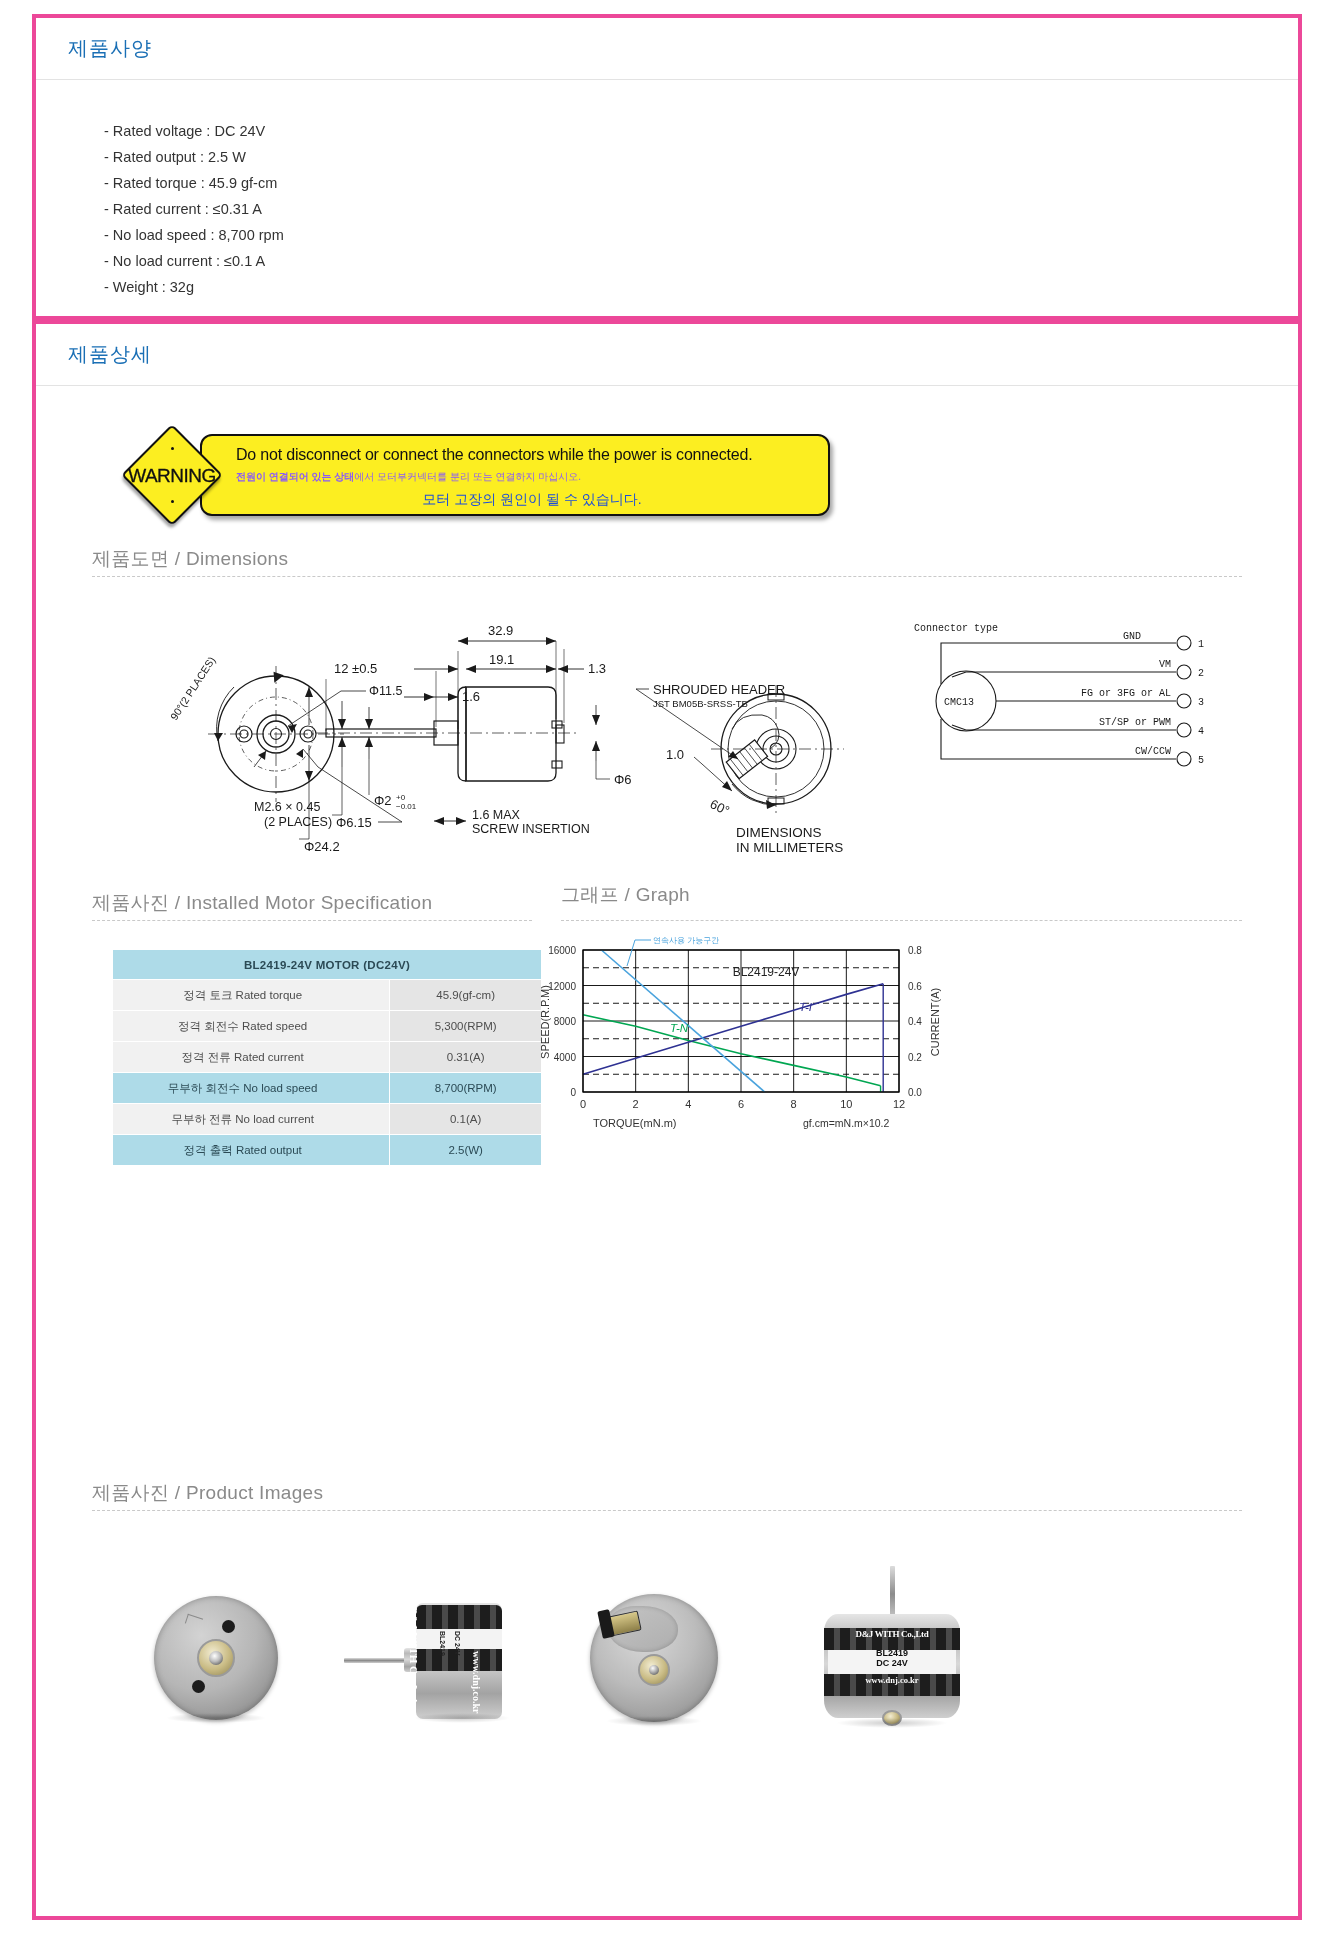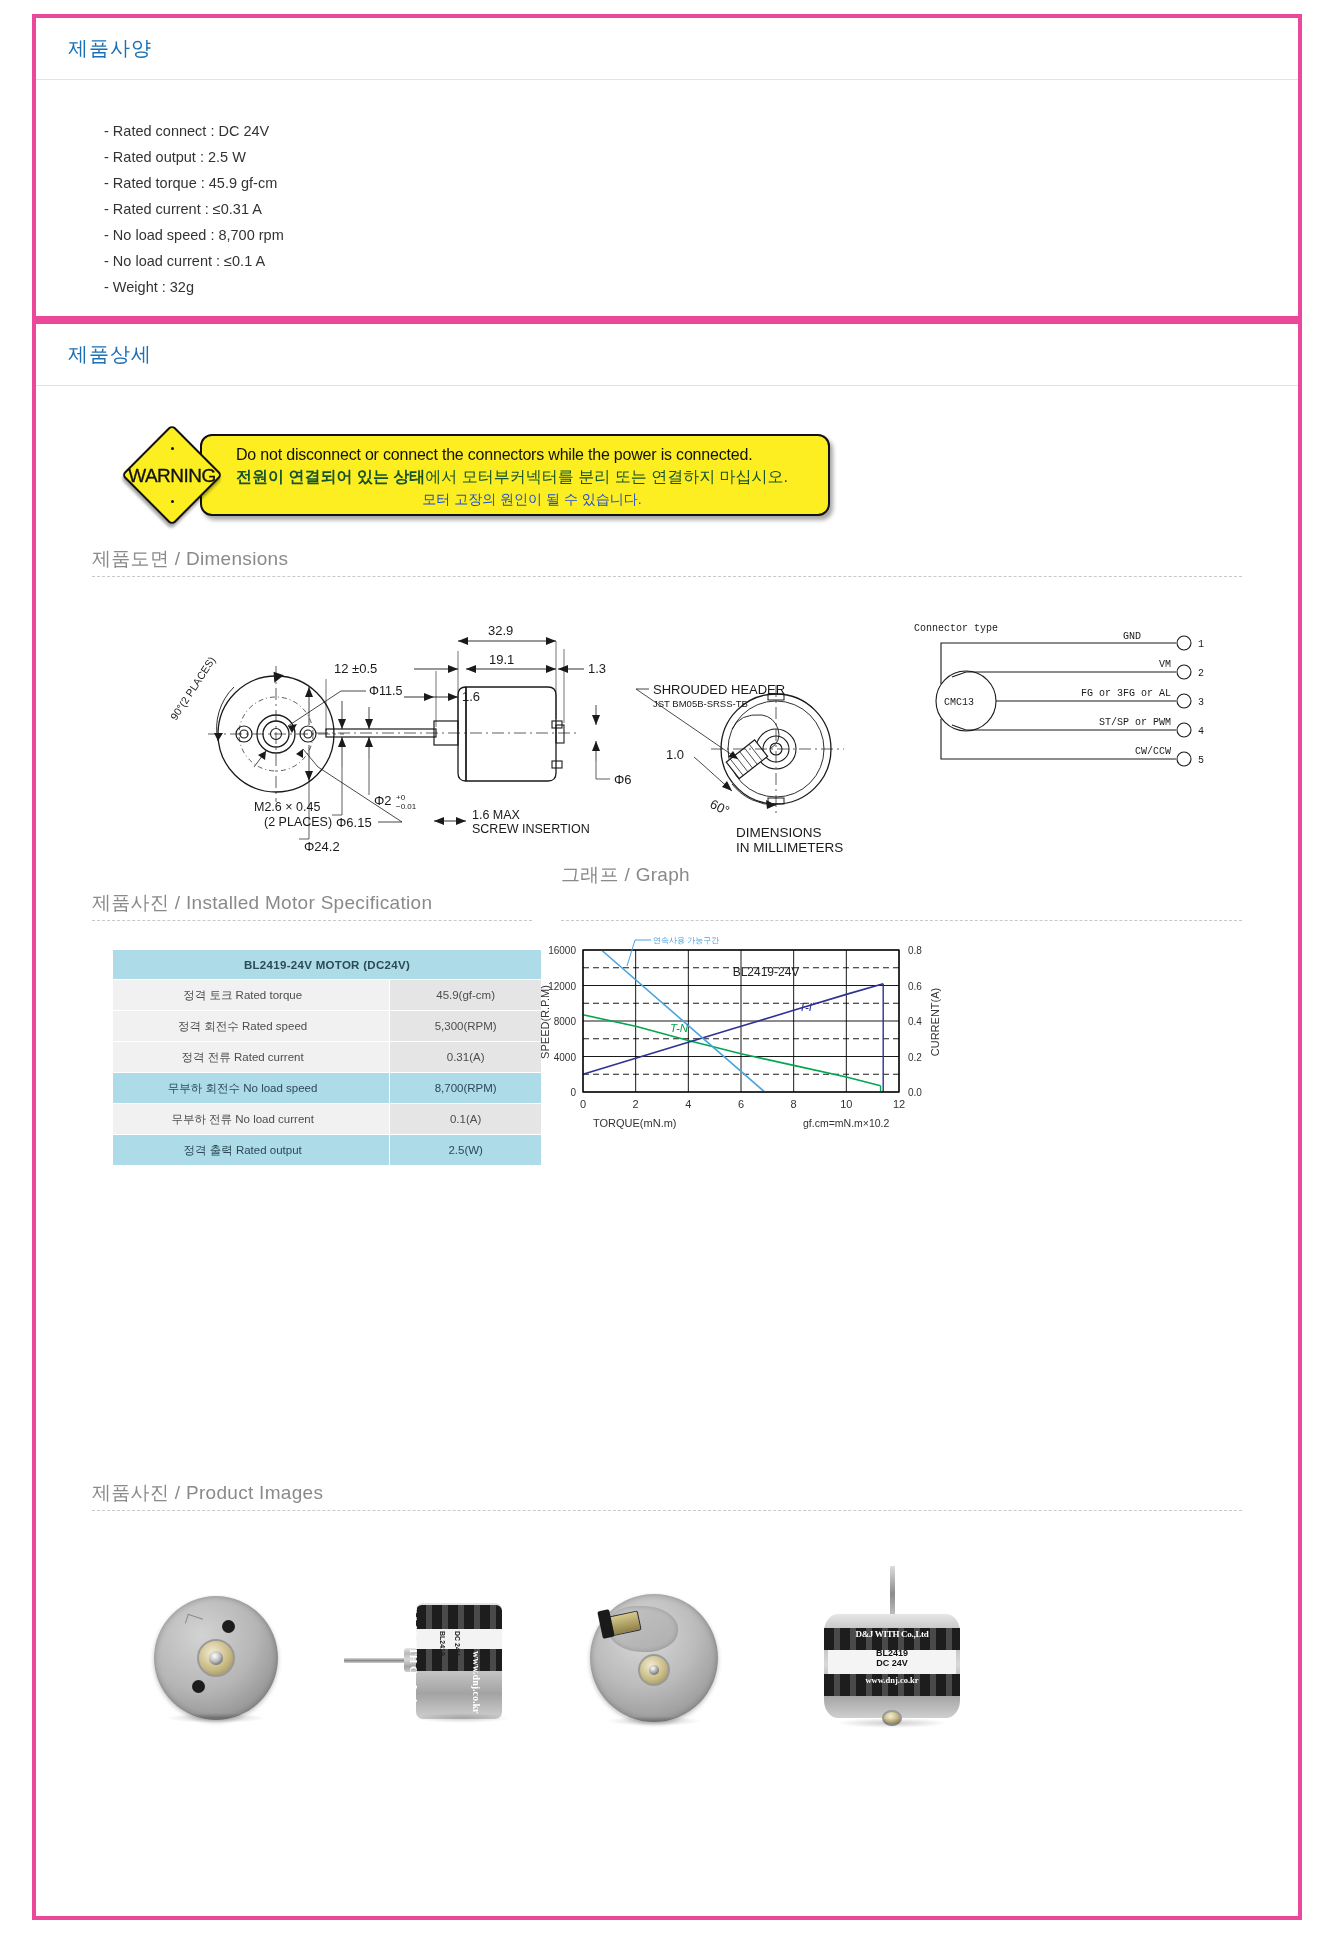--- a/index.html
+++ b/index.html
@@ -83,21 +83,21 @@
   .warn-box {
     position:absolute; left:76px; top:7px;
     width:630px; height:82px;
     background:#fcee21;
     border:2px solid #111;
     border-radius:12px;
     box-shadow:3px 4px 4px rgba(0,0,0,.35);
     padding:7px 0 0 34px;
   }
   .warn-l1 { font-size:16px; color:#111; line-height:23px; letter-spacing:-0.2px;}
-  .warn-l2 { font-size:16px; color:#14532d; line-height:22px; }
+  .warn-l2 { font-size:10px; color:#8b5cf6; line-height:22px; }
   .warn-l2 b { font-weight:bold; }
   .warn-l3 { font-size:14px; color:#1d4ed8; line-height:22px;text-align:center; }
 
   
   .sub-head {
     position:absolute;
     font-size:19px; color:#8a8a8a; font-weight:400;
     letter-spacing:0.3px;
   }
   .sub-rule {
@@ -192,21 +192,21 @@
 </head>
 <body>
 
 <div class="page">
 
   <section class="panel" id="spec-panel">
     <div class="panel-head">
       <span class="panel-title">제품사양</span>
     </div>
     <ul class="spec-list">
-      <li>- Rated connect : DC 24V</li>
+      <li>- Rated voltage : DC 24V</li>
       <li>- Rated output : 2.5 W</li>
       <li>- Rated torque : 45.9 gf-cm</li>
       <li>- Rated current : ≤0.31 A</li>
       <li>- No load speed : 8,700 rpm</li>
       <li>- No load current : ≤0.1 A</li>
       <li>- Weight : 32g</li>
     </ul>
   </section>
 
   <section class="panel" id="detail-panel">
@@ -461,21 +461,21 @@
           <td class="lbl">무부하 전류 No load current</td>
           <td class="val">0.1(A)</td>
         </tr>
         <tr class="hl">
           <td class="lbl">정격 출력 Rated output</td>
           <td class="val">2.5(W)</td>
         </tr>
       </tbody>
     </table>
 
-    <div class="sub-head" style="left:525px; top:538px;text-align:right;">그래프 / Graph</div>
+    <div class="sub-head" style="left:525px; top:558px;text-align:right;">그래프 / Graph</div>
     <div class="sub-rule" style="left:525px; top:596px; width:681px;"></div>
 
     <div id="graph">
       <svg id="graph-svg" width="420" height="210" viewBox="0 0 420 210" xmlns="http://www.w3.org/2000/svg" font-family="Liberation Sans, sans-serif">
           <line x1="52" y1="18" x2="52" y2="160" stroke="#000" stroke-width="0.9"></line>
           <line x1="104.66666666666666" y1="18" x2="104.66666666666666" y2="160" stroke="#000" stroke-width="0.9"></line>
           <line x1="157.33333333333331" y1="18" x2="157.33333333333331" y2="160" stroke="#000" stroke-width="0.9"></line>
           <line x1="210" y1="18" x2="210" y2="160" stroke="#000" stroke-width="0.9"></line>
           <line x1="262.66666666666663" y1="18" x2="262.66666666666663" y2="160" stroke="#000" stroke-width="0.9"></line>
           <line x1="315.33333333333337" y1="18" x2="315.33333333333337" y2="160" stroke="#000" stroke-width="0.9"></line>

